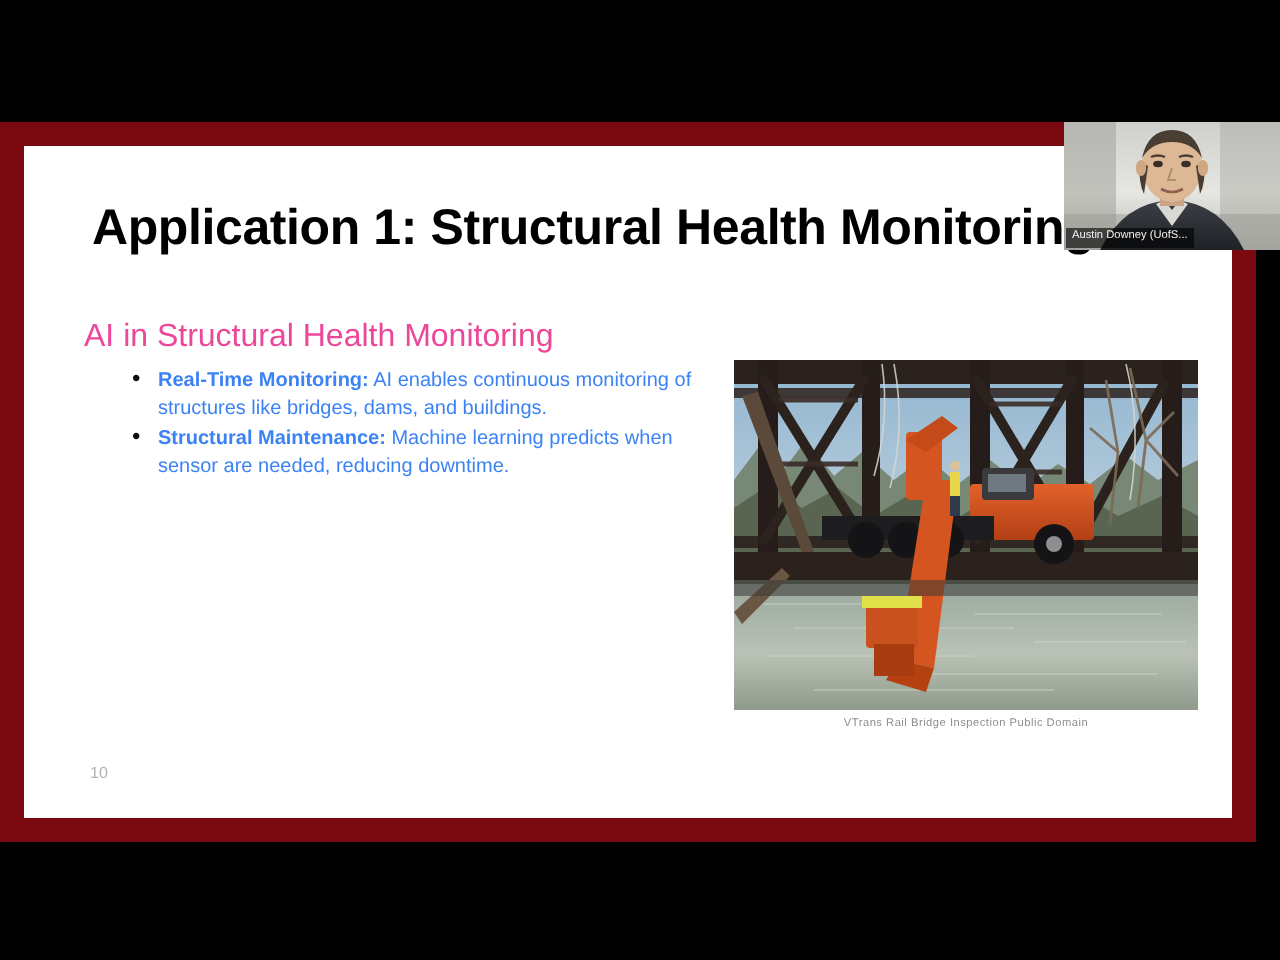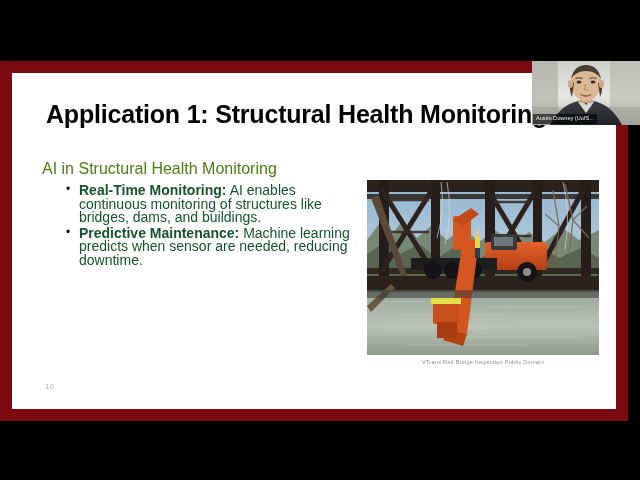--- a/index.html
+++ b/index.html
@@ -53,41 +53,41 @@
     letter-spacing: -0.2px;
     white-space: nowrap;
   }
 
   
   .body-heading {
     position: absolute;
     left: 30px;
     top: 87px;
     font-size: 16px;
-    color: #4d7c0f;
+    color: #ec4899;
     white-space: nowrap;
   }
 
   
   .bullet-list {
     position: absolute;
     left: 52px;
     top: 111px;
     width: 295px;
     margin: 0;
     padding: 0;
     list-style: none;
   }
   .bullet-item {
     position: relative;
     padding-left: 15px;
     margin-bottom: 2px;
-    font-size: 14px;
+    font-size: 10px;
     line-height: 13.6px;
-    color: #14532d;
+    color: #3b82f6;
   }
   .bullet-item::before {
     content: "\2022";
     position: absolute;
     left: 2px;
     top: -1px;
     font-size: 12px;
     color: #0d0d0d;
   }
   .bullet-term {
@@ -163,21 +163,21 @@
 
       <div class="slide-title">Application 1: Structural Health Monitoring</div>
 
       <div class="body-heading">AI in Structural Health Monitoring</div>
 
       <ul class="bullet-list">
         <li class="bullet-item">
           <span class="bullet-term">Real-Time Monitoring:</span><span> AI enables continuous monitoring of structures like bridges, dams, and buildings.</span>
         </li>
         <li class="bullet-item">
-          <span class="bullet-term">Predictive Maintenance:</span><span> Machine learning predicts when sensor are needed, reducing downtime.</span>
+          <span class="bullet-term">Structural Maintenance:</span><span> Machine learning predicts when sensor are needed, reducing downtime.</span>
         </li>
       </ul>
 
       <div class="photo-block">
         <div class="photo">
           <svg width="232" height="175" viewBox="0 0 232 175" xmlns="http://www.w3.org/2000/svg" aria-hidden="true">
             <defs>
               <linearGradient id="skyG" x1="0" y1="0" x2="0" y2="1">
                 <stop offset="0%" stop-color="#8fb4cf"></stop>
                 <stop offset="100%" stop-color="#c9d8e2"></stop>

